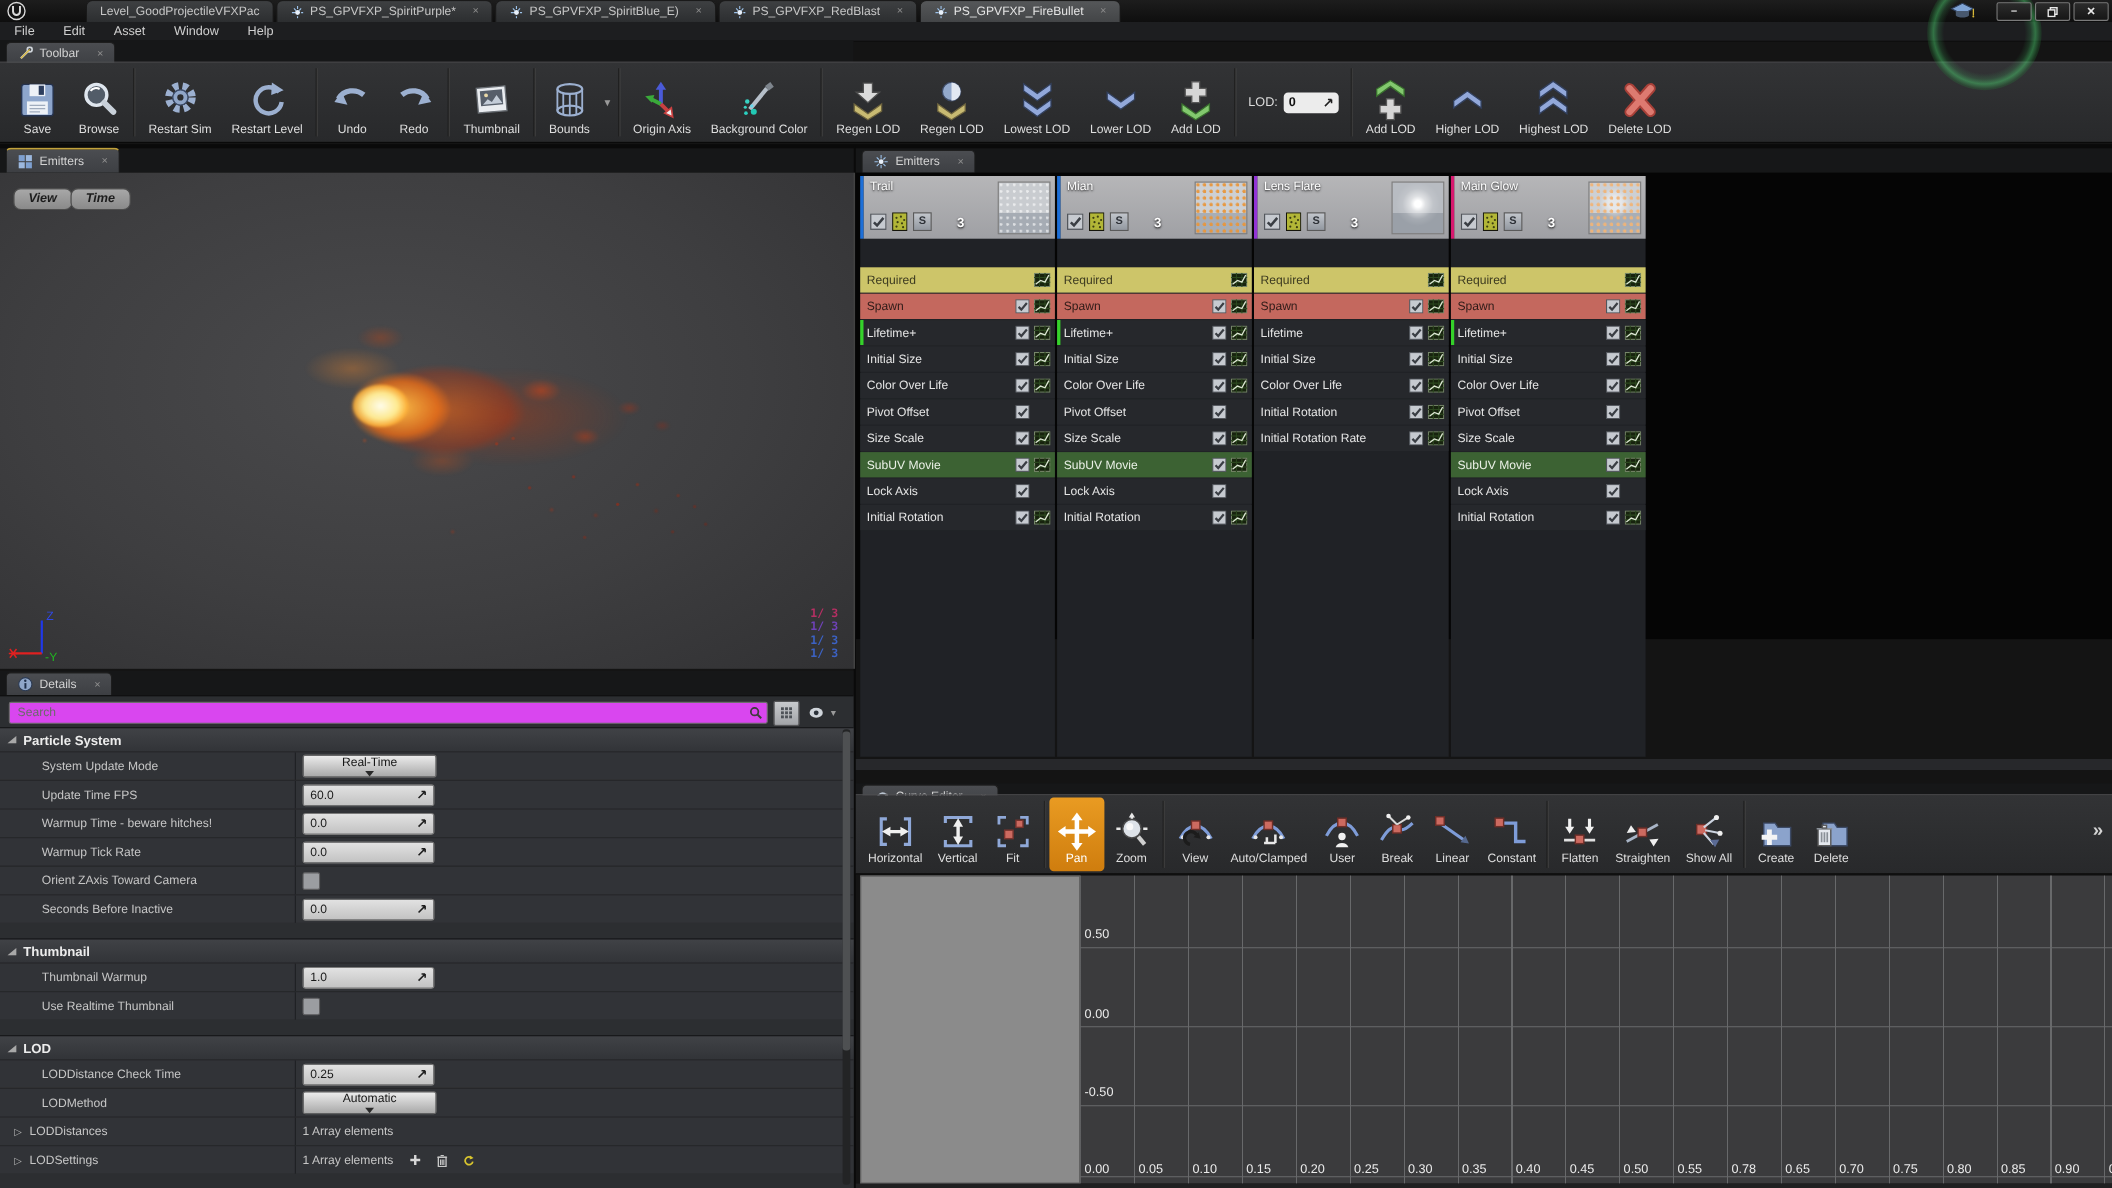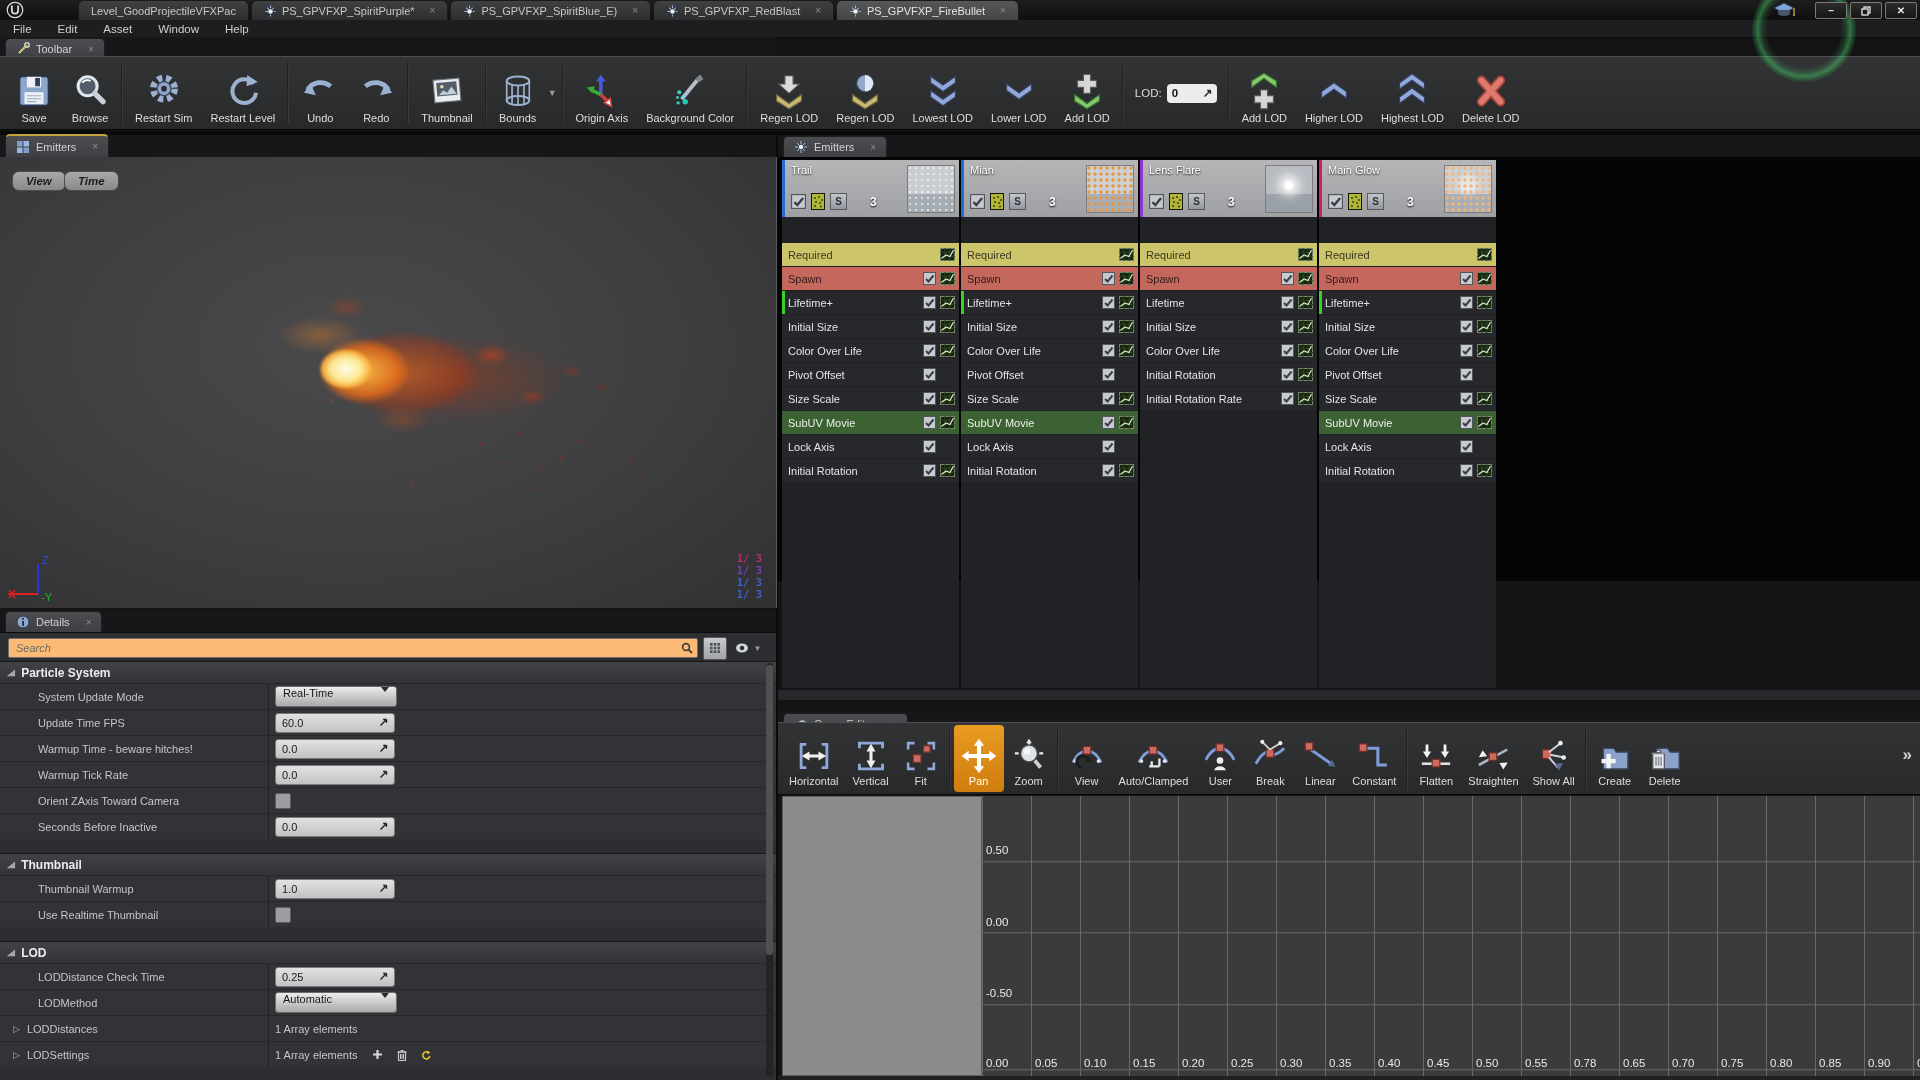--- a/index.html
+++ b/index.html
@@ -59,36 +59,36 @@
     radial-gradient(ellipse 30px 16px at 96px 30px, rgba(200,70,20,.35), transparent 70%);}
   .sparks{position:absolute;left:560px;top:300px;width:3px;height:3px;border-radius:50%;background:rgba(170,40,15,.55);
     box-shadow:-110px -55px 1px rgba(190,50,18,.5),-80px -15px 1px rgba(170,40,15,.5),-60px 5px 2px rgba(190,50,18,.45),-40px -25px 1px rgba(170,40,15,.5),-20px 10px 2px rgba(160,40,15,.5),18px -18px 1px rgba(170,45,15,.45),35px 6px 2px rgba(150,35,12,.45),55px -8px 1px rgba(160,40,15,.4),70px 2px 1px rgba(150,35,12,.4),80px 18px 1px rgba(140,32,12,.35),-150px 25px 2px rgba(190,55,18,.4),-30px 30px 1px rgba(160,40,15,.4),50px 25px 1px rgba(150,35,12,.35),-95px -60px 1px rgba(190,55,20,.4),-230px -58px 2px rgba(220,80,25,.4);}
   .gizmo{position:absolute;left:6px;bottom:6px;width:64px;height:52px;}
   .vp-lod{position:absolute;right:14px;bottom:8px;text-align:right;font-size:10.5px;font-weight:bold;line-height:12px;font-family:"DejaVu Sans Mono",monospace;}
   
   .dt-tabrow{left:0;top:610px;width:776px;background:#161718;}
   .dt-body{position:absolute;left:0;top:632px;width:776px;height:448px;background:#2c2e31;border-top:1px solid #0c0c0c;}
   .searchrow{position:absolute;left:0;top:2px;width:776px;height:26px;display:flex;align-items:center;padding-left:8px;box-sizing:border-box;gap:5px;}
   .searchbox{position:relative;width:690px;height:20px;}
-  .searchbox input{width:100%;height:100%;box-sizing:border-box;background:#fdba74;border:1px solid #6e6e6e;border-radius:2px;font-size:11px;color:#333;padding:0 20px 0 7px;font-family:"Liberation Sans",sans-serif;font-style:italic;}
+  .searchbox input{width:100%;height:100%;box-sizing:border-box;background:#d946ef;border:1px solid #6e6e6e;border-radius:2px;font-size:11px;color:#333;padding:0 20px 0 7px;font-family:"Liberation Sans",sans-serif;}
   .searchbox input::placeholder{color:#6a6a6a;}
   .searchbox .smag{position:absolute;right:5px;top:4px;width:12px;height:12px;}
   .gridbtn{width:22px;height:21px;background:linear-gradient(#c8cacd,#a2a4a8);border:1px solid #58585a;border-radius:2px;display:flex;align-items:center;justify-content:center;}
   .eyebtn{width:32px;height:21px;display:flex;align-items:center;justify-content:center;gap:3px;}
   .eyebtn .caret{color:#9a9a9a;font-size:8px;}
   .dsections{position:absolute;left:0;top:28px;width:776px;}
   .sec-header{height:21px;background:linear-gradient(#404246,#323438);border-top:1px solid #17181a;display:flex;align-items:center;gap:7px;padding-left:8px;color:#ececec;font-size:12px;font-weight:bold;}
   .sec-header .tri{color:#a8a8a8;font-size:8px;transform:scaleX(1.2);}
   .prow{height:25px;background:#313337;border-top:1px solid #26272a;display:flex;align-items:center;}
   .plabel{width:268px;padding-left:38px;box-sizing:border-box;color:#c6c6c6;font-size:11px;display:flex;align-items:center;gap:7px;white-space:nowrap;}
   .plabel.exp{padding-left:13px;}
   .plabel .expglyph{color:#b8b8b8;font-size:9px;}
   .pvalue{flex:1;height:100%;border-left:1px solid #1f2023;display:flex;align-items:center;padding-left:6px;gap:14px;}
   .spinval{width:106px;height:18px;background:linear-gradient(#e2e2e2,#c2c2c2);border:1px solid #7a7a7a;border-radius:3px;display:flex;align-items:center;justify-content:space-between;padding:0 6px;color:#1a1a1a;font-size:11px;}
-  .dd{width:106px;height:19px;background:linear-gradient(#ececec,#a8a8a8);border:1px solid #6a6a6a;border-radius:3px;display:flex;align-items:flex-start;justify-content:space-between;padding:0 7px;color:#161616;font-size:11px;}
+  .dd{width:106px;height:19px;background:linear-gradient(#ececec,#a8a8a8);border:1px solid #6a6a6a;border-radius:3px;display:flex;align-items:center;justify-content:space-between;padding:0 7px;color:#161616;font-size:11px;flex-direction:column;}
   .ddcaret{width:0;height:0;border-left:4px solid transparent;border-right:4px solid transparent;border-top:5px solid #2a2a2a;}
   .ecbempty{width:14px;height:14px;background:#9b9da1;border:1px solid #5e5e60;border-radius:2px;}
   .arrtext{color:#c6c6c6;font-size:11px;}
   .sec-gap{height:14px;background:#2c2e31;}
   .dt-scroll{position:absolute;right:3px;top:30px;width:7px;height:414px;background:#232425;border-radius:3px;}
   .dt-scroll .thumb{position:absolute;left:0;top:2px;width:7px;height:290px;background:#4e5052;border-radius:3px;}
   
   .em-tabrow{left:778px;top:135px;width:1142px;background:#161718;}
   .em-body{position:absolute;left:778px;top:157px;width:1142px;height:424px;background:#050505;}
   .em-cols{position:absolute;left:4px;top:3px;display:flex;gap:2px;}

